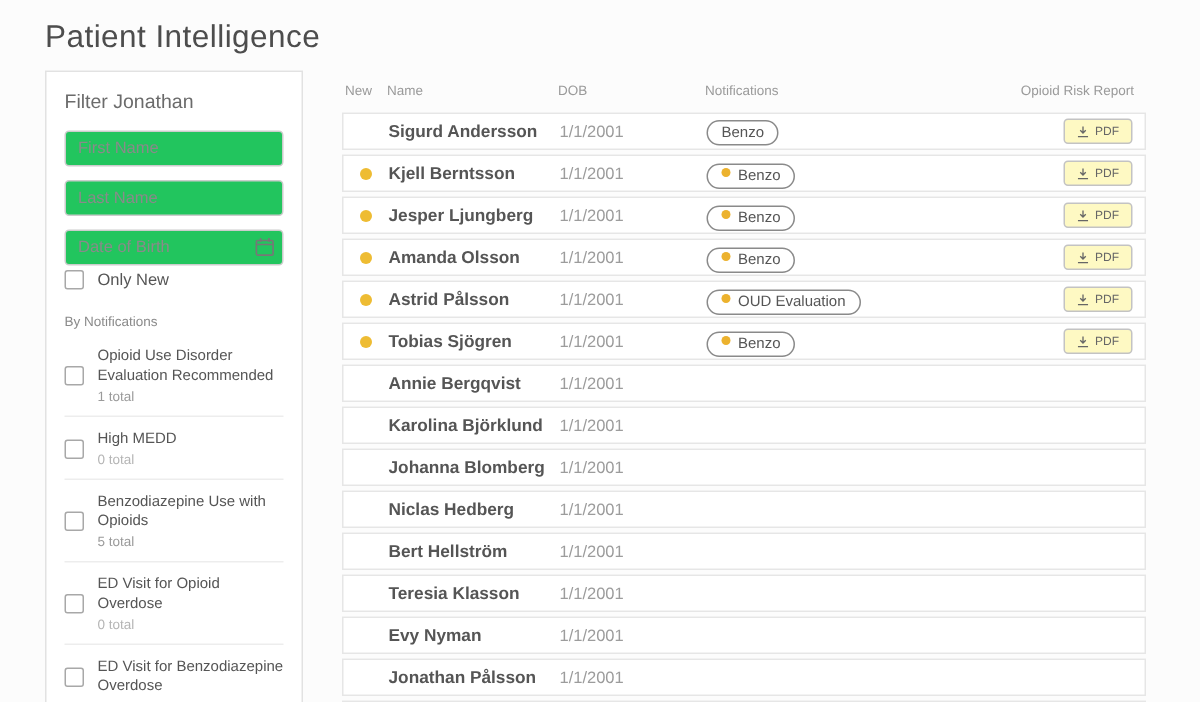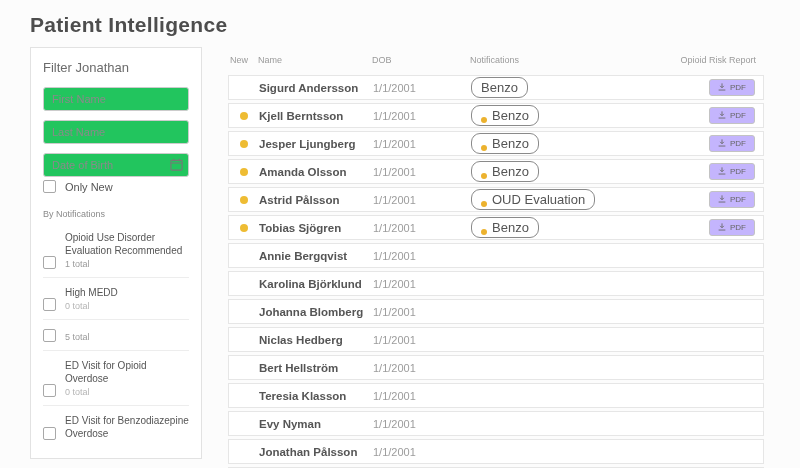--- a/index.html
+++ b/index.html
@@ -1,33 +1,33 @@
 <!DOCTYPE html>
 <html><head>
 <meta charset="utf-8">
 <style>
   *{box-sizing:border-box;margin:0;padding:0}
   html,body{width:800px;height:468px;overflow:hidden}
   body{background:#fcfcfc;font-family:"Liberation Sans",sans-serif;-webkit-font-smoothing:antialiased}
   .header{padding:13px 0 10px 30px}
-  .title{font-size:21px;color:#4d4d4d;font-weight:700;letter-spacing:.3px}
+  .title{font-size:21px;color:#4d4d4d;font-weight:400;letter-spacing:.3px}
   .content{display:flex;align-items:flex-start}
 
   
   .filter-panel{width:172px;margin-left:30px;background:#fff;border:1px solid #e2e2e2;padding:12px 12px 10px;flex:none}
   .filter-title{font-size:13px;color:#6b6b6b;margin-bottom:12px;font-weight:400}
   .f-input{width:100%;height:24px;border:1px solid #ccc;border-radius:3px;padding:0 8px;font-size:11px;color:#555;margin-bottom:9px;background:#22c55e;outline:none;font-family:"Liberation Sans",sans-serif}
   ::placeholder{color:#8a8a8a;opacity:1}
   .date-wrap{position:relative;}
   .date-wrap .f-input{margin-bottom:0;padding-right:26px}
   .cal-icon{position:absolute;right:6px;top:5px;line-height:0}
   .cb{display:inline-block;width:13px;height:13px;border:1px solid #a8a8a8;border-radius:2px;background:#fff;flex:none;cursor:pointer}
   .only-new{display:flex;align-items:flex-end;gap:9px;font-size:11px;color:#555;margin:3px 0 16px;cursor:default}
   .section-label{font-size:9px;color:#8a8a8a;margin-bottom:4px}
-  .filter-item{display:flex;gap:9px;padding:8px 0;border-bottom:1px solid #ededed;align-items:flex-end}
+  .filter-item{display:flex;gap:9px;padding:8px 0;border-bottom:1px solid #ededed;align-items:center}
   .filter-item:last-child{border-bottom:none}
   .filter-item .cb{margin-top:1px}
   .filter-text{display:block}
   .filter-label{font-size:10px;color:#555;line-height:1.3;display:block}
   .filter-count{font-size:9px;color:#b5b5b5;display:block;margin-top:2px}
   .filter-count.nonzero{color:#9a9a9a}
 
   
   .table-area{flex:1;margin:0 36px 0 26px;min-width:0}
   .thead{display:flex;font-size:9px;color:#9a9a9a;padding:8px 8px 10px 0}
@@ -35,23 +35,23 @@
   .thead .col-new{justify-content:flex-start;padding-left:2px}
   .col-name{width:114px;flex:none;font-size:11.5px;color:#555;font-weight:700}
   .thead .col-name{font-size:9px;color:#9a9a9a;font-weight:400}
   .col-dob{width:98px;flex:none;font-size:11px;color:#9c9c9c}
   .thead .col-dob{font-size:9px;color:#9a9a9a}
   .col-notif{flex:1;min-width:0}
   .col-pdf{width:80px;flex:none;display:flex;justify-content:flex-end}
   .thead .col-pdf{font-size:9px;color:#9a9a9a}
   .trow{display:flex;align-items:center;background:#fff;border:1px solid #e6e6e6;height:25px;margin-bottom:3px;padding-right:8px}
   .new-dot{width:8px;height:8px;border-radius:50%;background:#eebc33;display:inline-block}
-  .badge{display:inline-flex;align-items:flex-end;gap:5px;border:1px solid #8a8a8a;border-radius:9px;padding:2px 9px;font-size:13px;color:#555;background:#fff;white-space:nowrap}
+  .badge{display:inline-flex;align-items:flex-start;gap:5px;border:1px solid #8a8a8a;border-radius:9px;padding:2px 9px;font-size:10px;color:#555;background:#fff;white-space:nowrap}
   .badge-dot{width:6px;height:6px;border-radius:50%;background:#ecb22e;display:inline-block}
-  .pdf-btn{display:inline-flex;align-items:flex-start;gap:4px;border:1px solid #c3c3c3;border-radius:3px;background:#c4b5fd;padding:3px 8px;font-size:8px;color:#666;cursor:pointer;font-family:"Liberation Sans",sans-serif}
+  .pdf-btn{display:inline-flex;align-items:center;gap:4px;border:1px solid #c3c3c3;border-radius:3px;background:#fef9c3;padding:3px 8px;font-size:8px;color:#666;cursor:pointer;font-family:"Liberation Sans",sans-serif}
   .row-stub{background:#fff;border:1px solid #e6e6e6;height:25px}
 </style>
 </head>
 <body>
 
 <div class="header">
   <h1 class="title">Patient Intelligence</h1>
 </div>
 
 <div class="content">
@@ -91,20 +91,21 @@
         <div class="filter-item">
           <span class="cb"></span>
           <span class="filter-text">
             <span class="filter-label">High MEDD</span>
             <span class="filter-count">0 total</span>
           </span>
         </div>
         <div class="filter-item">
           <span class="cb"></span>
           <span class="filter-text">
+            <span class="filter-label">Benzodiazepine Use with Opioids</span>
             <span class="filter-count nonzero">5 total</span>
           </span>
         </div>
         <div class="filter-item">
           <span class="cb"></span>
           <span class="filter-text">
             <span class="filter-label">ED Visit for Opioid Overdose</span>
             <span class="filter-count">0 total</span>
           </span>
         </div>

